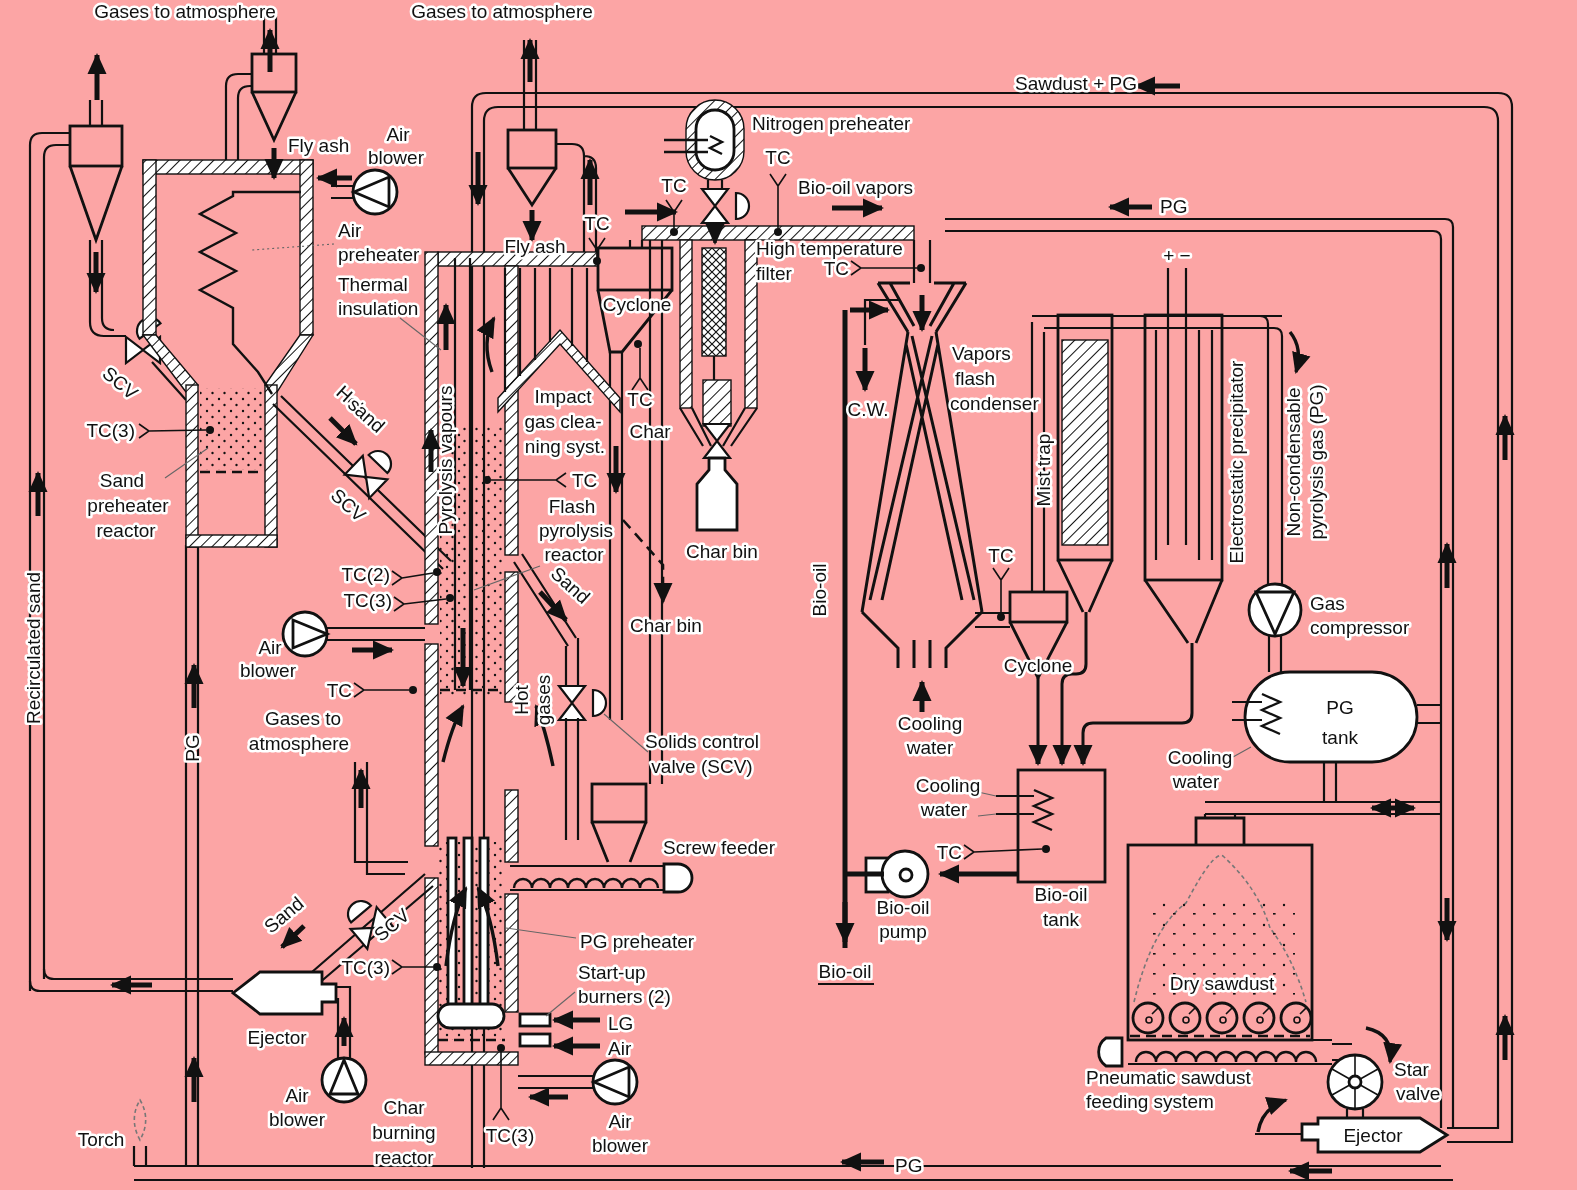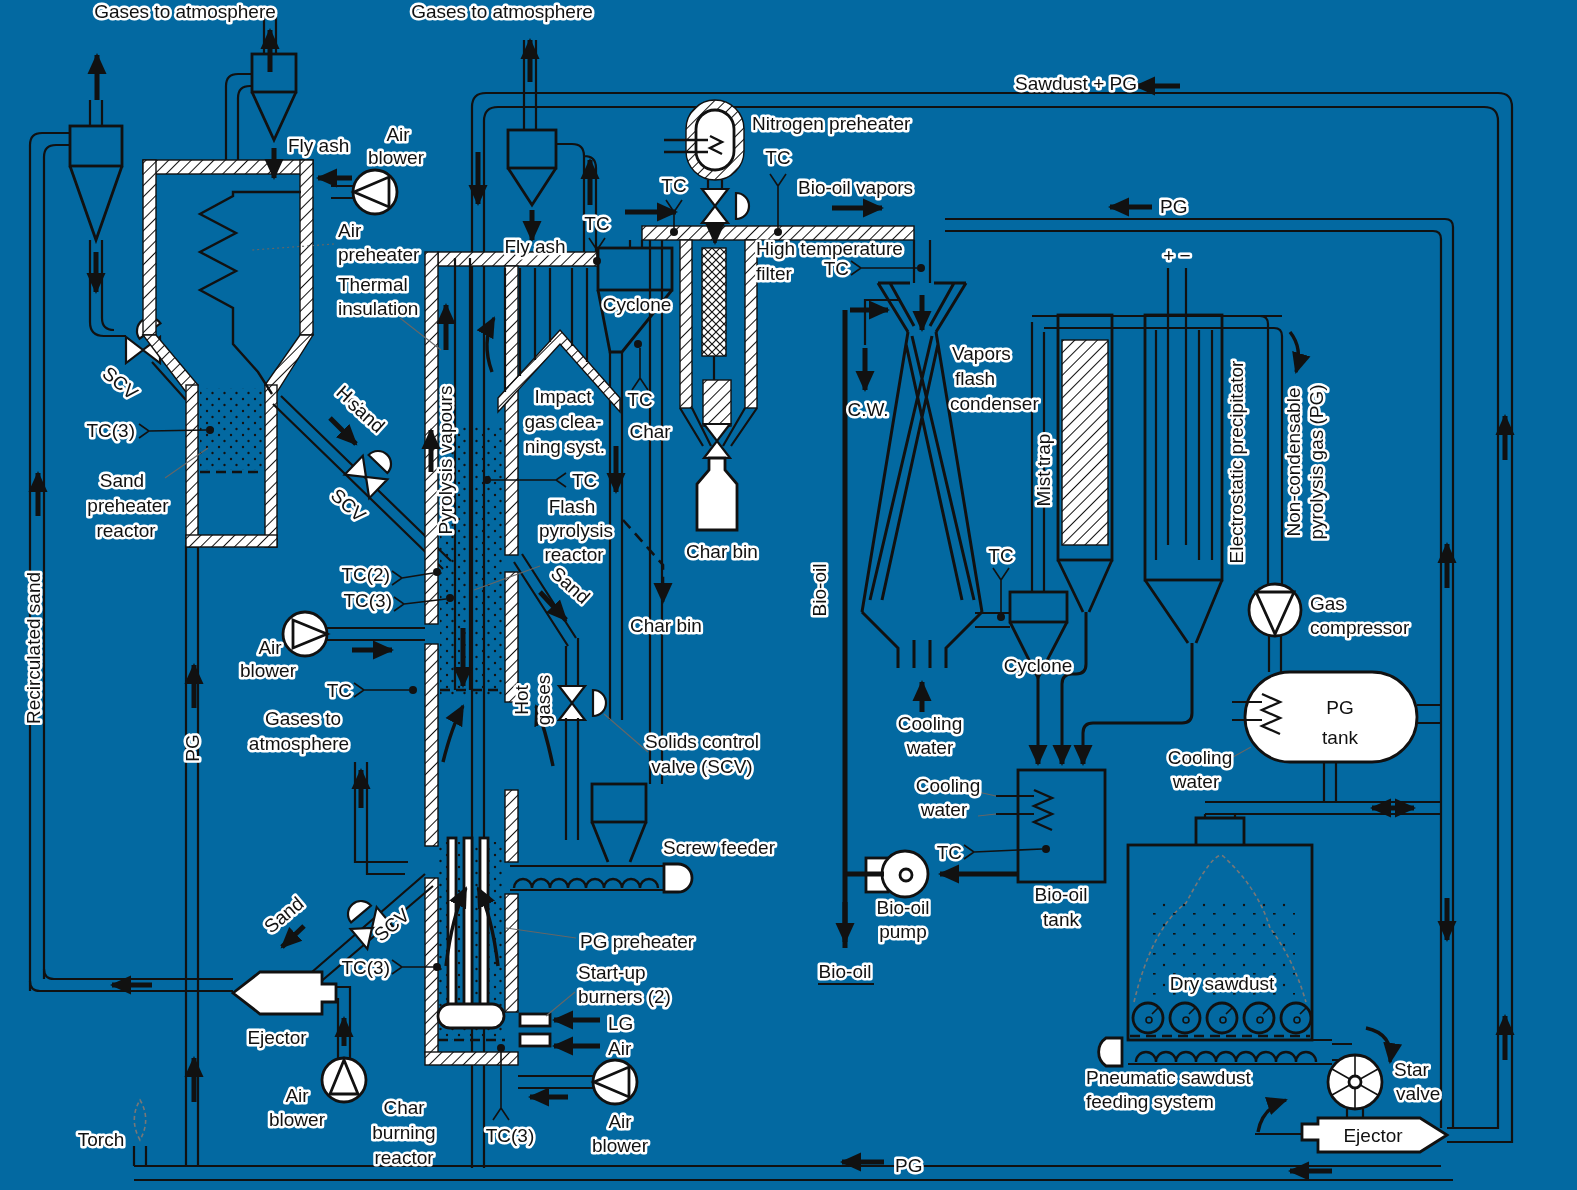--- a/index.html
+++ b/index.html
@@ -1,16 +1,16 @@
 <!DOCTYPE html>
 <html><head>
 <meta charset="utf-8">
 <style>
   html,body{margin:0;padding:0;background:#fff}
-  .stage{width:1577px;height:1190px;position:relative;background:#0369a1;overflow:hidden}
+  .stage{width:1577px;height:1190px;position:relative;background:#fca5a5;overflow:hidden}
   svg{display:block}
   .p{stroke:#111;stroke-width:2.2;fill:none}
   .p3{stroke:#111;stroke-width:3;fill:none}
   .v{stroke:#111;stroke-width:2.8;fill:#fff}
   .vn{stroke:#111;stroke-width:2.8;fill:none}
   .h{stroke:#111;stroke-width:1.4;fill:url(#hatch)}
   .x{stroke:#111;stroke-width:1.4;fill:url(#xh)}
   .t{stroke:#666;stroke-width:1.1;fill:none}
   .tb{stroke:#111;stroke-width:1.6;fill:none}
   .f{stroke:#111;stroke-width:5;fill:none;marker-end:url(#ah)}

